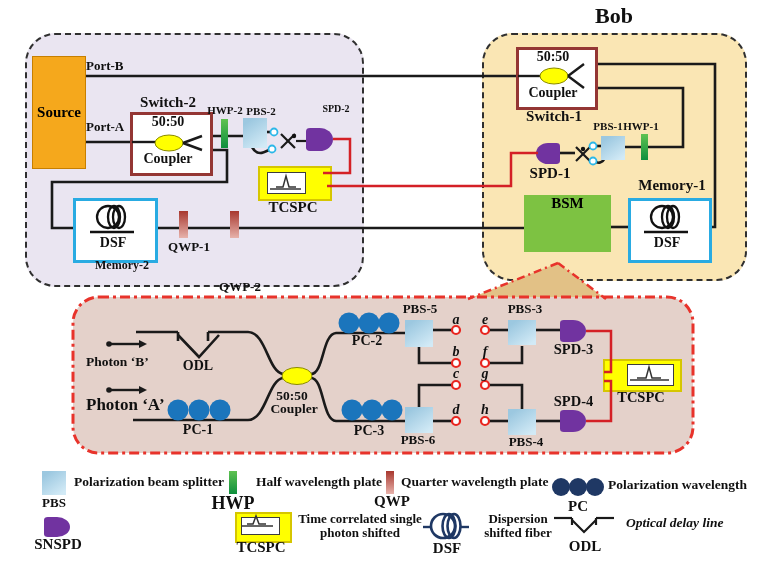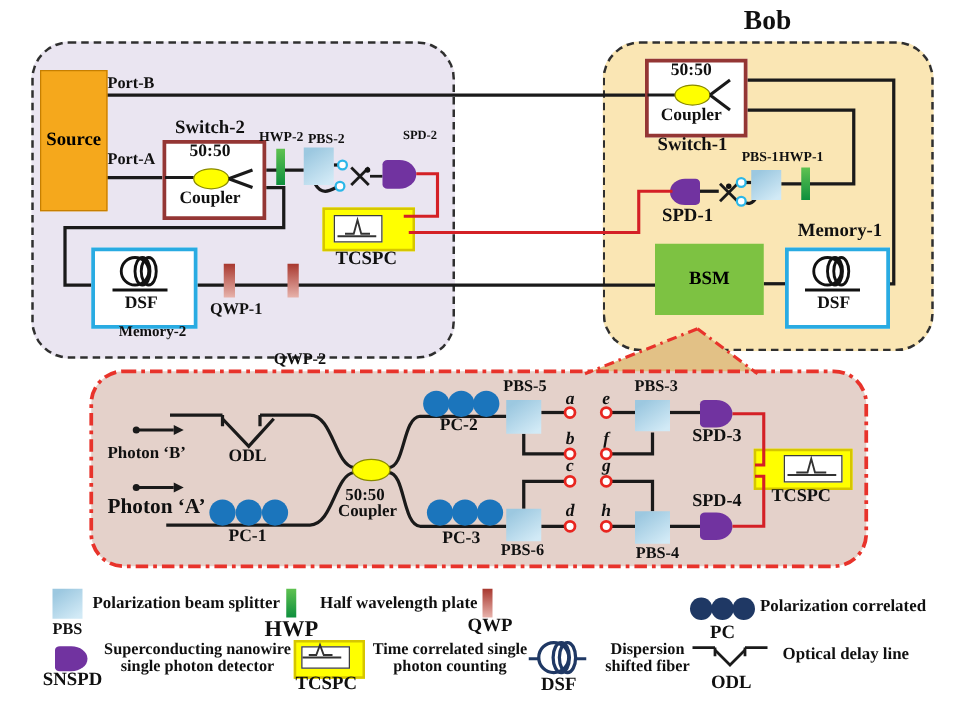--- a/index.html
+++ b/index.html
@@ -15,21 +15,21 @@
   .pbs{background:linear-gradient(145deg,#9cc8e0 15%,#d2eaf6 90%);}
   .hwp{background:linear-gradient(180deg,#5fc251,#0e8f3d);}
   .qwp{background:linear-gradient(180deg,#a8382f,#e7b2ab);}
   .spd{background:#7133A0;}
   .spd-r{border-radius:15% 50% 50% 15% / 15% 50% 50% 15%;}
   .spd-l{border-radius:50% 15% 15% 50% / 50% 15% 15% 50%;}
   .mbox{border:3.5px solid #943634;background:#fff;}
   .dsfbox{border:3.5px solid #29ABE2;background:#fff;}
   .ybox{background:#FFFF00;border:2px solid #D6C600;}
   .wbox{position:absolute;background:#fff;border:1.6px solid #3d3d3d;}
-  .bsm{background:#7DC242;display:flex;align-items:center;justify-content:center;
+  .bsm{background:#7DC242;display:flex;justify-content:center;
        font-weight:bold;font-size:15px;}
   .src{background:#F5A81C;border:1.4px solid #C77F00;display:flex;align-items:center;
        justify-content:center;font-weight:bold;font-size:15px;}
   .it{font-style:italic;}
 </style>
 </head>
 <body>
 
 <div id="fig">
 
@@ -292,24 +292,24 @@
   <div class="lbl it" style="left:477px;top:403px;width:16px;font-size:14px;">h</div>
   <div class="lbl" style="left:546px;top:342px;width:55px;font-size:14.5px;">SPD-3</div>
   <div class="lbl" style="left:546px;top:394px;width:55px;font-size:14.5px;">SPD-4</div>
   <div class="lbl" style="left:606px;top:390px;width:70px;font-size:14.5px;">TCSPC</div>
 
   <div class="lbl" style="left:30px;top:496px;width:48px;font-size:13px;">PBS</div>
   <div class="lbl" style="left:74px;top:475px;font-size:13.5px;text-align:left;">Polarization beam splitter</div>
   <div class="lbl" style="left:210px;top:494px;width:46px;font-size:18px;">HWP</div>
   <div class="lbl" style="left:256px;top:475px;font-size:13.5px;text-align:left;">Half wavelength plate</div>
   <div class="lbl" style="left:369px;top:494px;width:46px;font-size:15px;">QWP</div>
+  <div class="lbl" style="left:401px;top:475px;font-size:13.5px;text-align:left;">Quarter wavelength plate</div>
   <div class="lbl" style="left:558px;top:499px;width:40px;font-size:15px;">PC</div>
-  <div class="lbl" style="left:608px;top:478px;font-size:13.5px;text-align:left;">Polarization correlated</div>
+  <div class="lbl" style="left:608px;top:478px;font-size:13.5px;text-align:left;">Polarization wavelength</div>
   <div class="lbl" style="left:22px;top:537px;width:72px;font-size:15px;">SNSPD</div>
-  <div class="lbl wrap" style="left:76px;top:512px;width:164px;font-size:13px;">Superconducting nanowire single photon detector</div>
   <div class="lbl" style="left:226px;top:540px;width:70px;font-size:15px;">TCSPC</div>
-  <div class="lbl wrap" style="left:290px;top:512px;width:140px;font-size:13px;">Time correlated single photon counting</div>
+  <div class="lbl wrap" style="left:290px;top:512px;width:140px;font-size:13px;">Time correlated single photon shifted</div>
   <div class="lbl" style="left:424px;top:541px;width:46px;font-size:15px;">DSF</div>
   <div class="lbl wrap" style="left:475px;top:512px;width:86px;font-size:13px;">Dispersion shifted fiber</div>
   <div class="lbl" style="left:562px;top:539px;width:46px;font-size:15px;">ODL</div>
-  <div class="lbl" style="left:626px;top:516px;font-size:13.5px;text-align:left;">Optical delay line</div>
+  <div class="lbl" style="left:626px;top:516px;font-size:13.5px;text-align:left;font-style:italic;">Optical delay line</div>
 
 </div>
 
 </body></html>

